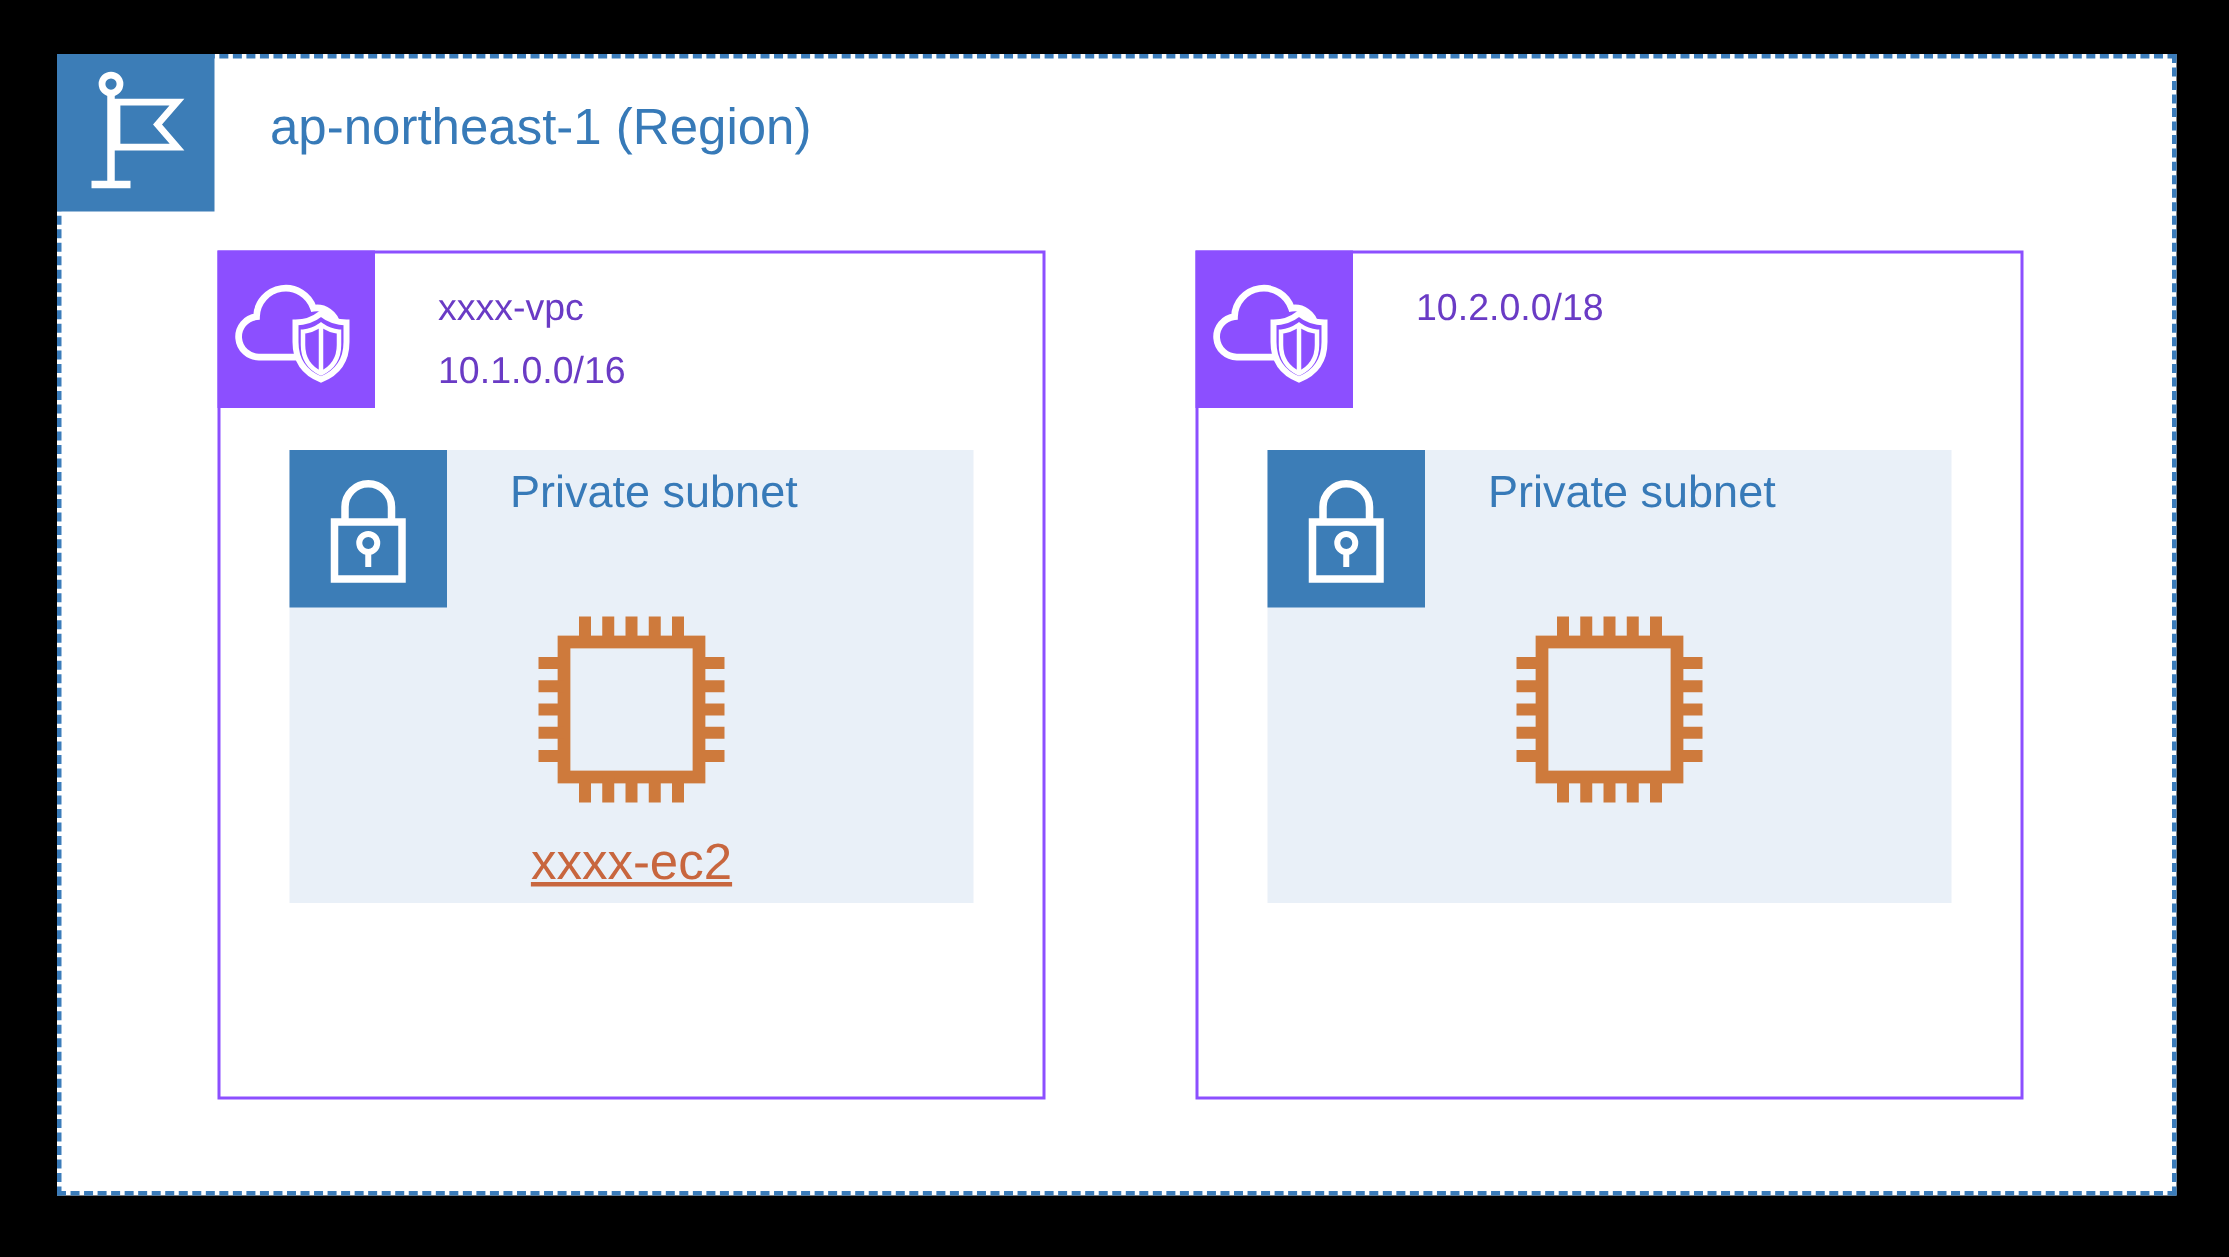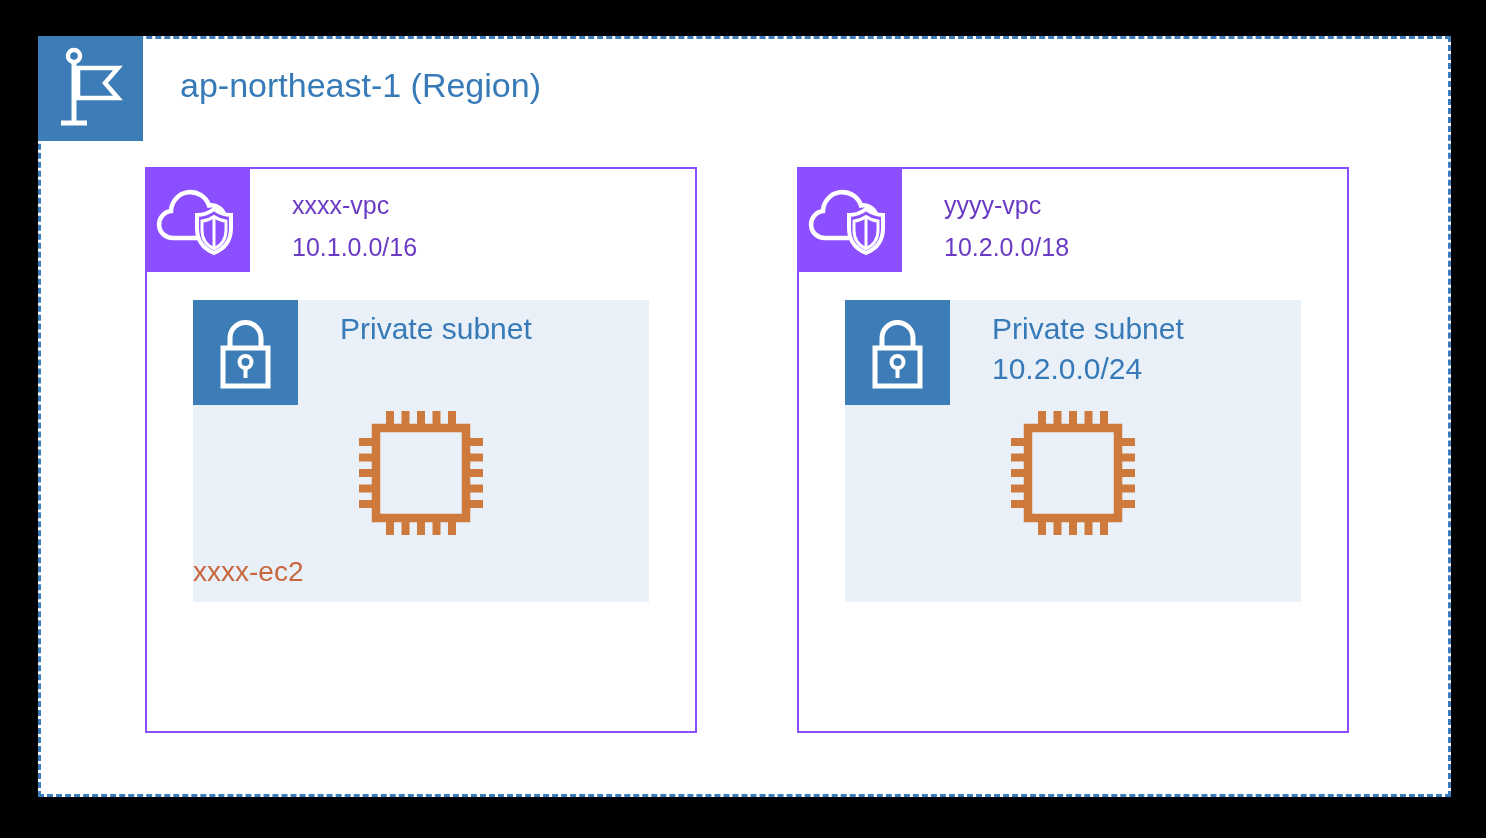--- a/index.html
+++ b/index.html
@@ -29,22 +29,22 @@
              color:var(--vpc-text);white-space:nowrap;}
 
   .subnet{position:absolute;left:46px;top:131px;width:456px;height:302px;
           background:var(--subnet-bg);}
   .subnet-icon{position:absolute;left:0;top:0;width:105px;height:105px;
                background:var(--subnet-icon-bg);}
   .subnet-label{position:absolute;left:147px;top:9px;font-size:30px;line-height:40px;
                 color:var(--blue-text);white-space:nowrap;}
 
   .chip{position:absolute;left:153px;top:98px;width:150px;height:150px;color:var(--ec2-orange);}
-  .ec2-label{position:absolute;left:0;top:256px;width:456px;text-align:left;
-             font-size:28px;color:var(--ec2-text);}
+  .ec2-label{position:absolute;left:0;top:256px;width:456px;text-align:center;
+             font-size:34px;color:var(--ec2-text);text-decoration:underline;}
 
   svg{display:block;width:100%;height:100%;}
 </style>
 </head>
 <body>
 
 <div class="canvas">
   <div class="region">
 
     <div class="region-icon">
@@ -124,38 +124,36 @@
     <div class="vpc vpc-2">
       <div class="vpc-icon">
         <svg viewBox="0 0 105 105" aria-hidden="true">
           <path d="M66,71 H28 a13.5,13.5 0 0 1 -2,-26.9 a19.5,19.5 0 0 1 38,-5.6 a13.8,13.8 0 0 1 15.8,11" stroke="#ffffff" stroke-width="4.5" fill="none"></path>
           <path d="M69,42 c5,4 11,6 17,6 v13 c0,13 -7,21 -17,25 c-10,-4 -17,-12 -17,-25 v-13 c6,0 12,-2 17,-6 z" fill="#8C4FFF" stroke="#ffffff" stroke-width="4"></path>
           <path d="M69,49.5 c4,2.8 7.8,4.3 12,4.6 v8.9 c0,9.8 -5,15.6 -12,18.9 c-7,-3.3 -12,-9.1 -12,-18.9 v-8.9 c4.2,-0.3 8,-1.8 12,-4.6 z" fill="none" stroke="#ffffff" stroke-width="3"></path>
           <line x1="69" y1="50" x2="69" y2="81.5" stroke="#ffffff" stroke-width="3"></line>
         </svg>
       </div>
       <div class="vpc-label">
-        <div>yyyy-vpc</div>
         <div>10.2.0.0/18</div>
       </div>
 
       <div class="subnet">
         <div class="subnet-icon">
           <svg viewBox="0 0 105 105" aria-hidden="true">
             <g stroke="#ffffff" fill="none">
               <path d="M37,48 v-10 a15.5,15.5 0 0 1 31,0 v10" stroke-width="5"></path>
               <rect x="30" y="48" width="45" height="38" stroke-width="5"></rect>
               <circle cx="52.5" cy="62" r="6" stroke-width="4"></circle>
               <line x1="52.5" y1="68" x2="52.5" y2="78" stroke-width="4"></line>
             </g>
           </svg>
         </div>
         <div class="subnet-label">
           <div>Private subnet</div>
-          <div>10.2.0.0/24</div>
         </div>
 
         <div class="chip">
           <svg viewBox="0 0 150 150" aria-hidden="true">
             <g stroke="currentColor" fill="none">
               <rect x="30" y="30" width="90" height="90" stroke-width="8.5"></rect>
               <g stroke-width="8">
                 <line x1="44" y1="13" x2="44" y2="30"></line>
                   <line x1="59.5" y1="13" x2="59.5" y2="30"></line>
                   <line x1="75" y1="13" x2="75" y2="30"></line>

